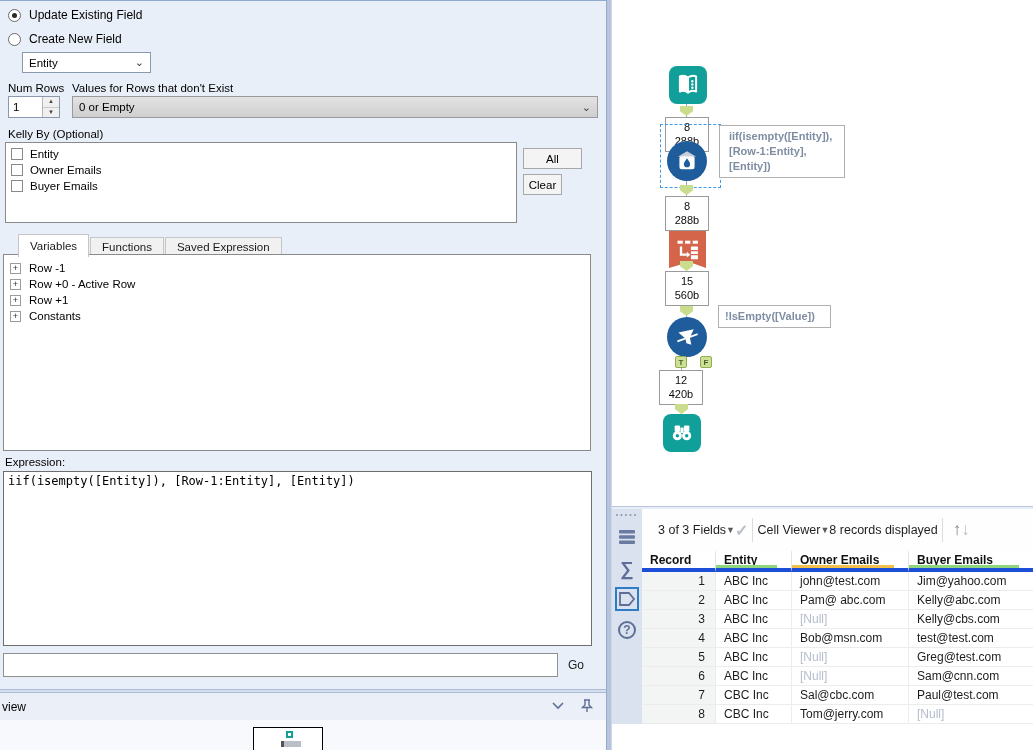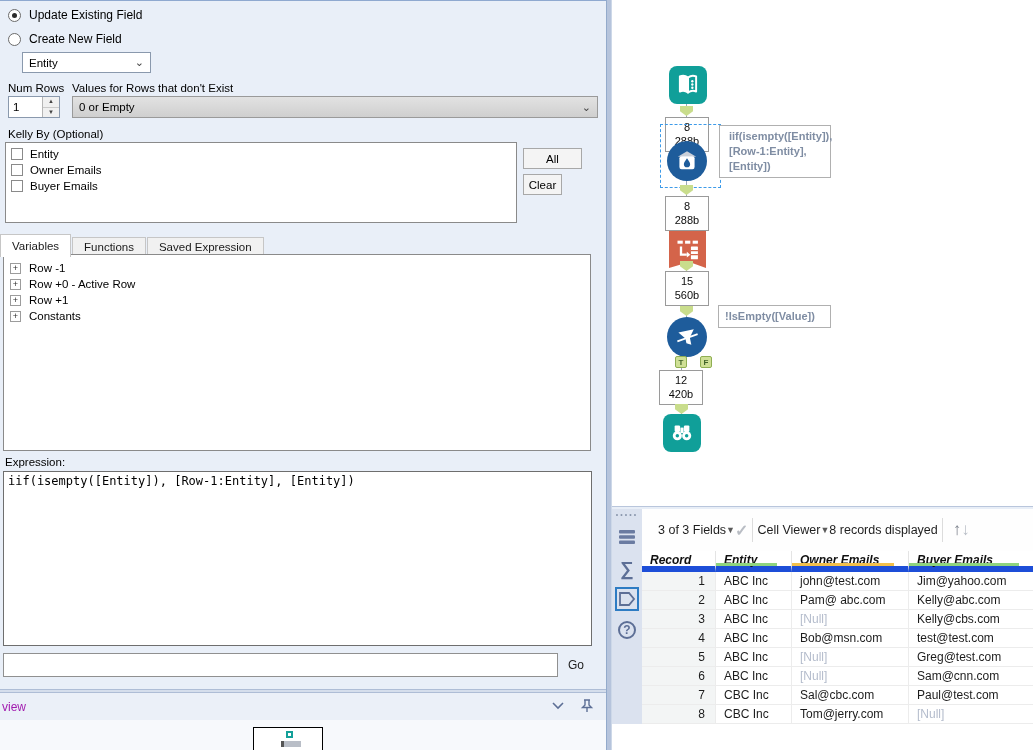--- a/index.html
+++ b/index.html
@@ -27,36 +27,36 @@
   .spin-btns div:last-child { border-bottom:none; }
 
   .listbox { position:absolute; left:5px; top:141px; width:512px; height:81px; background:#fff; border:1px solid #8a8a8a; padding:3px 2px; }
   .check-item { display:flex; align-items:center; gap:7px; height:16px; padding-left:3px; font-size:11.5px; }
   .checkbox { width:12px; height:12px; border:1px solid #8a8a8a; background:#fff; flex:0 0 auto; }
 
   .btn { position:absolute; background:#f4f4f4; border:1px solid #a8a8a8; font-size:11.5px; display:flex; align-items:center; justify-content:center; }
   .btn-all { left:523px; top:147px; width:59px; height:21px; }
   .btn-clear { left:523px; top:173px; width:39px; height:21px; }
 
-  .tabs { position:absolute; left:0; top:233px; display:flex; align-items:flex-end;justify-content:center; }
+  .tabs { position:absolute; left:18px; top:233px; display:flex; align-items:flex-end;justify-content:center; }
   .tab { background:#f1f1f1; border:1px solid #c6c6c6; border-bottom:none; padding:3px 11px 4px; font-size:11.5px; margin-right:1px; color:#1a1a1a; }
   .tab.active { background:#fff; padding-top:5px; padding-bottom:5px; position:relative; z-index:2; }
 
   .tree { position:absolute; left:3px; top:253px; width:588px; height:197px; background:#fff; border:1px solid #8a8a8a; padding:5px 2px; }
   .tree-item { display:flex; align-items:center; gap:8px; height:16px; font-size:11.5px; }
   .plus-box { width:11px; height:11px; border:1px solid #9c9c9c; background:#fff; font-size:9px; line-height:9px; text-align:center; color:#333; margin-left:4px; flex:0 0 auto; }
 
   .expr-label { position:absolute; left:5px; top:455px; }
   .expr-box { position:absolute; left:3px; top:470px; width:589px; height:175px; background:#fff; border:1px solid #6e6e6e; font:12px "DejaVu Sans Mono", monospace; padding:2px 4px; resize:none; outline:none; color:#000; }
 
   .search-input { position:absolute; left:3px; top:652px; width:555px; height:24px; border:1px solid #909090; background:#fff; font:11.5px "Liberation Sans",sans-serif; padding:0 5px; outline:none; }
   .go-label { position:absolute; left:568px; top:657px; font-size:12px; color:#222; cursor:default; }
 
   .hsplit { position:absolute; left:0; top:688px; width:606px; height:4px; background:#d5deec; border-top:1px solid #aebdd6; border-bottom:1px solid #aebdd6; }
-  .ov-header { position:absolute; left:0; top:692px; width:606px; height:27px; background:#ebf0f8; display:flex; align-items:center; font-size:12px; color:#a21caf; padding-left:2px; }
+  .ov-header { position:absolute; left:0; top:692px; width:606px; height:27px; background:#ebf0f8; display:flex; align-items:center; font-size:12px; color:#000000; padding-left:2px; }
   .ov-chev { position:absolute; left:551px; top:700px; }
   .ov-pin { position:absolute; left:579px; top:697px; }
   .ov-body { position:absolute; left:0; top:719px; width:606px; height:31px; background:#f7f9fc; }
   .ov-viewport { position:absolute; left:253px; top:7px; width:70px; height:28px; background:#fff; border:1px solid #000; }
   .ov-glyph1 { position:absolute; left:32px; top:3px; width:7px; height:7px; border:2px solid #13a099; }
   .ov-glyph2 { position:absolute; left:27px; top:13px; width:20px; height:6px; background:#b9bec7; border-left:3px solid #555; }
 
   
   .right-pane { position:absolute; left:612px; top:0; width:421px; height:750px; background:#fff; }
   .canvas { position:absolute; left:0; top:0; width:421px; height:506px; background:#fff; }
@@ -92,21 +92,21 @@
   .res-content { flex:1; display:flex; flex-direction:column; }
   .res-toolbar { height:42px; display:flex; align-items:center; gap:0; padding-left:16px; font-size:12.5px; color:#1f1f1f; background:#fefefe; }
   .caret { color:#5a5a5a; font-size:9px; }
   .tb-check { color:#b9bdc4; font-size:16px; font-weight:bold; }
   .tb-sep { width:1px; height:24px; background:#dcdcdc; margin:0 4px; }
   .arrow-up { color:#7d838d; font-size:17px; margin-left:6px; }
   .arrow-dn { color:#b8bdc6; font-size:17px; }
 
   .grid { flex:1; display:flex; flex-direction:column; font-size:12px; }
   .gr-header { display:flex; height:21px; font-weight:bold; color:#111; }
-  .gr-header .th { border-right:1px solid #e4e4e4; border-bottom:6px solid #1d4ed8; padding:2px 0 0 8px; position:relative;font-style:italic; }
+  .gr-header .th { border-right:1px solid #e4e4e4; border-bottom:4px solid #1d4ed8; padding:2px 0 0 8px; position:relative; }
   .th.accent-green::after, .th.accent-orange::after { content:''; position:absolute; left:0; right:14px; bottom:0; height:3px; }
   .th.accent-green::after { background:#8fd47e; }
   .th.accent-orange::after { background:#f3c04a; }
   .gr-row { display:flex; height:19px; }
   .gr-row .td { border-right:1px solid #ececec; border-bottom:1px solid #ececec; padding:2px 0 0 8px; white-space:nowrap; overflow:hidden; color:#1c1c1c; }
   .td.rec { background:#f3f5f5; text-align:right; padding-right:10px; padding-left:0; }
   .td.null { color:#b4bccc; }
   .c0 { width:74px; } .c1 { width:76px; } .c2 { width:117px; } .c3 { width:124px; border-right:none !important; }
 </style>
 </head>
@@ -241,21 +241,21 @@
     </div>
 
     <div class="sel-rect" style="left:48px; top:124px; width:61px; height:64px;"></div>
     <div class="tool-circle navy" style="left:55px; top:141px;">
       <svg width="26" height="26" viewBox="0 0 24 24">
         <polygon points="3.5,8 12,3 20.5,8" fill="#c9cfd8"></polygon>
         <rect x="5" y="7.5" width="14" height="12" rx="2" fill="#fff"></rect>
         <path d="M12 9.5 c-1.8 2.7-2.9 3.9-2.9 5.4 a2.9 2.9 0 0 0 5.8 0 c0-1.5-1.1-2.7-2.9-5.4z" fill="#1e5c9b"></path>
       </svg>
     </div>
-    <div class="annotation" style="left:107px; top:125px; width:112px;padding-left:9px;">iif(isempty([Entity]),
+    <div class="annotation" style="left:107px; top:125px; width:126px;padding-left:9px;">iif(isempty([Entity]),
 [Row-1:Entity],
 [Entity])</div>
     <div class="anchor" style="left:68px; top:185px;"></div>
 
     <div class="badge" style="left:53px; top:196px;">
       <div>8</div>
       <div>288b</div>
     </div>
 
     <div class="transpose-shape">

